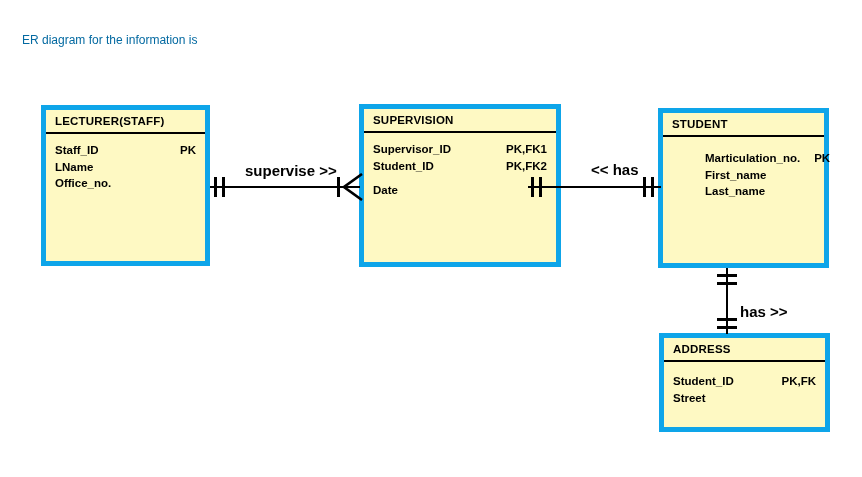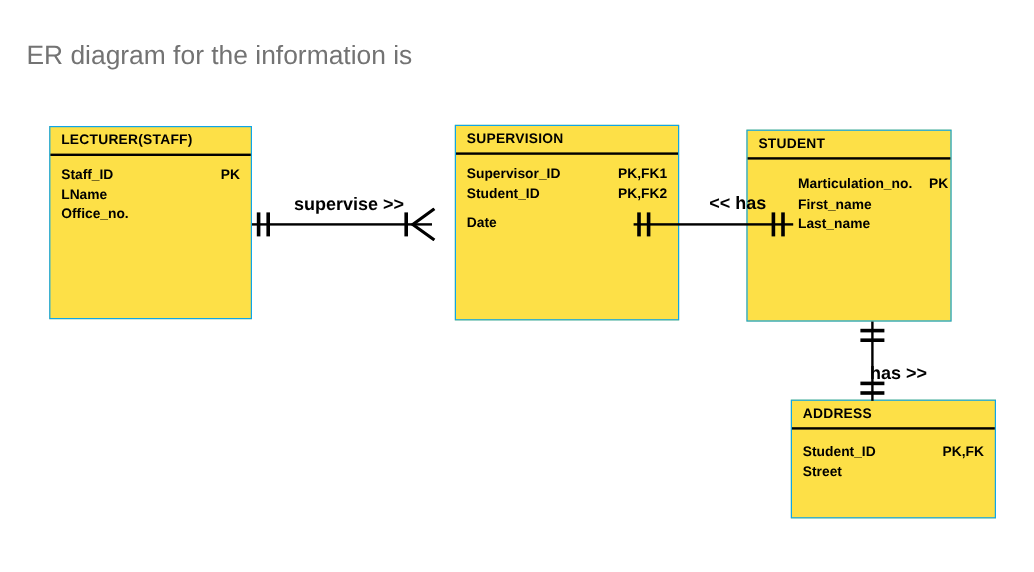--- a/index.html
+++ b/index.html
@@ -12,32 +12,32 @@
     width: 862px;
     height: 477px;
     background: #ffffff;
     overflow: hidden;
     font-family: "Liberation Sans", sans-serif;
   }
   #page-title {
     position: absolute;
     left: 22px;
     top: 33px;
-    font-size: 22px;
+    font-size: 12px;
     font-weight: 400;
-    color: #737373;
+    color: #0369a1;
     white-space: nowrap;
   }
 
   
   .entity {
     position: absolute;
     box-sizing: border-box;
-    border: 1px solid #0ea5e9;
-    background: #fde047;
+    border: 5px solid #0ea5e9;
+    background: #fef9c3;
   }
   .entity-header {
     box-sizing: border-box;
     height: 24px;
     border-bottom: 2px solid #000000;
     display: flex;
     align-items: center;
     padding-left: 9px;
   }
   .entity-title {
@@ -130,21 +130,21 @@
         <span class="attr-name">LName</span>
         <span class="attr-key"></span>
       </div>
       <div class="attr-row">
         <span class="attr-name">Office_no.</span>
         <span class="attr-key"></span>
       </div>
     </div>
   </div>
 
-  <div class="entity" style="left:359px; top:104px; width:187px; height:163px;margin-left:20px;">
+  <div class="entity" style="left:359px; top:104px; width:202px; height:163px;">
     <div class="entity-header">
       <span class="entity-title">SUPERVISION</span>
     </div>
     <div class="entity-body">
       <div class="attr-row">
         <span class="attr-name">Supervisor_ID</span>
         <span class="attr-key">PK,FK1</span>
       </div>
       <div class="attr-row">
         <span class="attr-name">Student_ID</span>
@@ -154,21 +154,21 @@
         <span class="attr-name"></span>
         <span class="attr-key"></span>
       </div>
       <div class="attr-row">
         <span class="attr-name">Date</span>
         <span class="attr-key"></span>
       </div>
     </div>
   </div>
 
-  <div class="entity" style="left:622px; top:108px; width:171px; height:160px;">
+  <div class="entity" style="left:658px; top:108px; width:171px; height:160px;">
     <div class="entity-header">
       <span class="entity-title">STUDENT</span>
     </div>
     <div class="entity-body" style="padding-top:13px;padding-left:42px;">
       <div class="attr-row">
         <span class="attr-name">Marticulation_no.</span>
         <span class="attr-key">PK</span>
       </div>
       <div class="attr-row">
         <span class="attr-name">First_name</span>
@@ -211,15 +211,15 @@
   <div class="tick-v" style="left:539px; top:177px;"></div>
   <div class="tick-v" style="left:643px; top:177px;"></div>
   <div class="tick-v" style="left:651px; top:177px;"></div>
   <div class="rel-label" style="left:547px; top:161px;margin-left:44px;">&lt;&lt; has</div>
 
   <div class="v-line" style="left:726px; top:268px; width:2px; height:66px;"></div>
   <div class="tick-h" style="left:717px; top:274px;"></div>
   <div class="tick-h" style="left:717px; top:282px;"></div>
   <div class="tick-h" style="left:717px; top:318px;"></div>
   <div class="tick-h" style="left:717px; top:326px;"></div>
-  <div class="rel-label" style="left:725px; top:303px;">has &gt;&gt;</div>
+  <div class="rel-label" style="left:740px; top:303px;">has &gt;&gt;</div>
 
 </div>
 
 </body></html>

